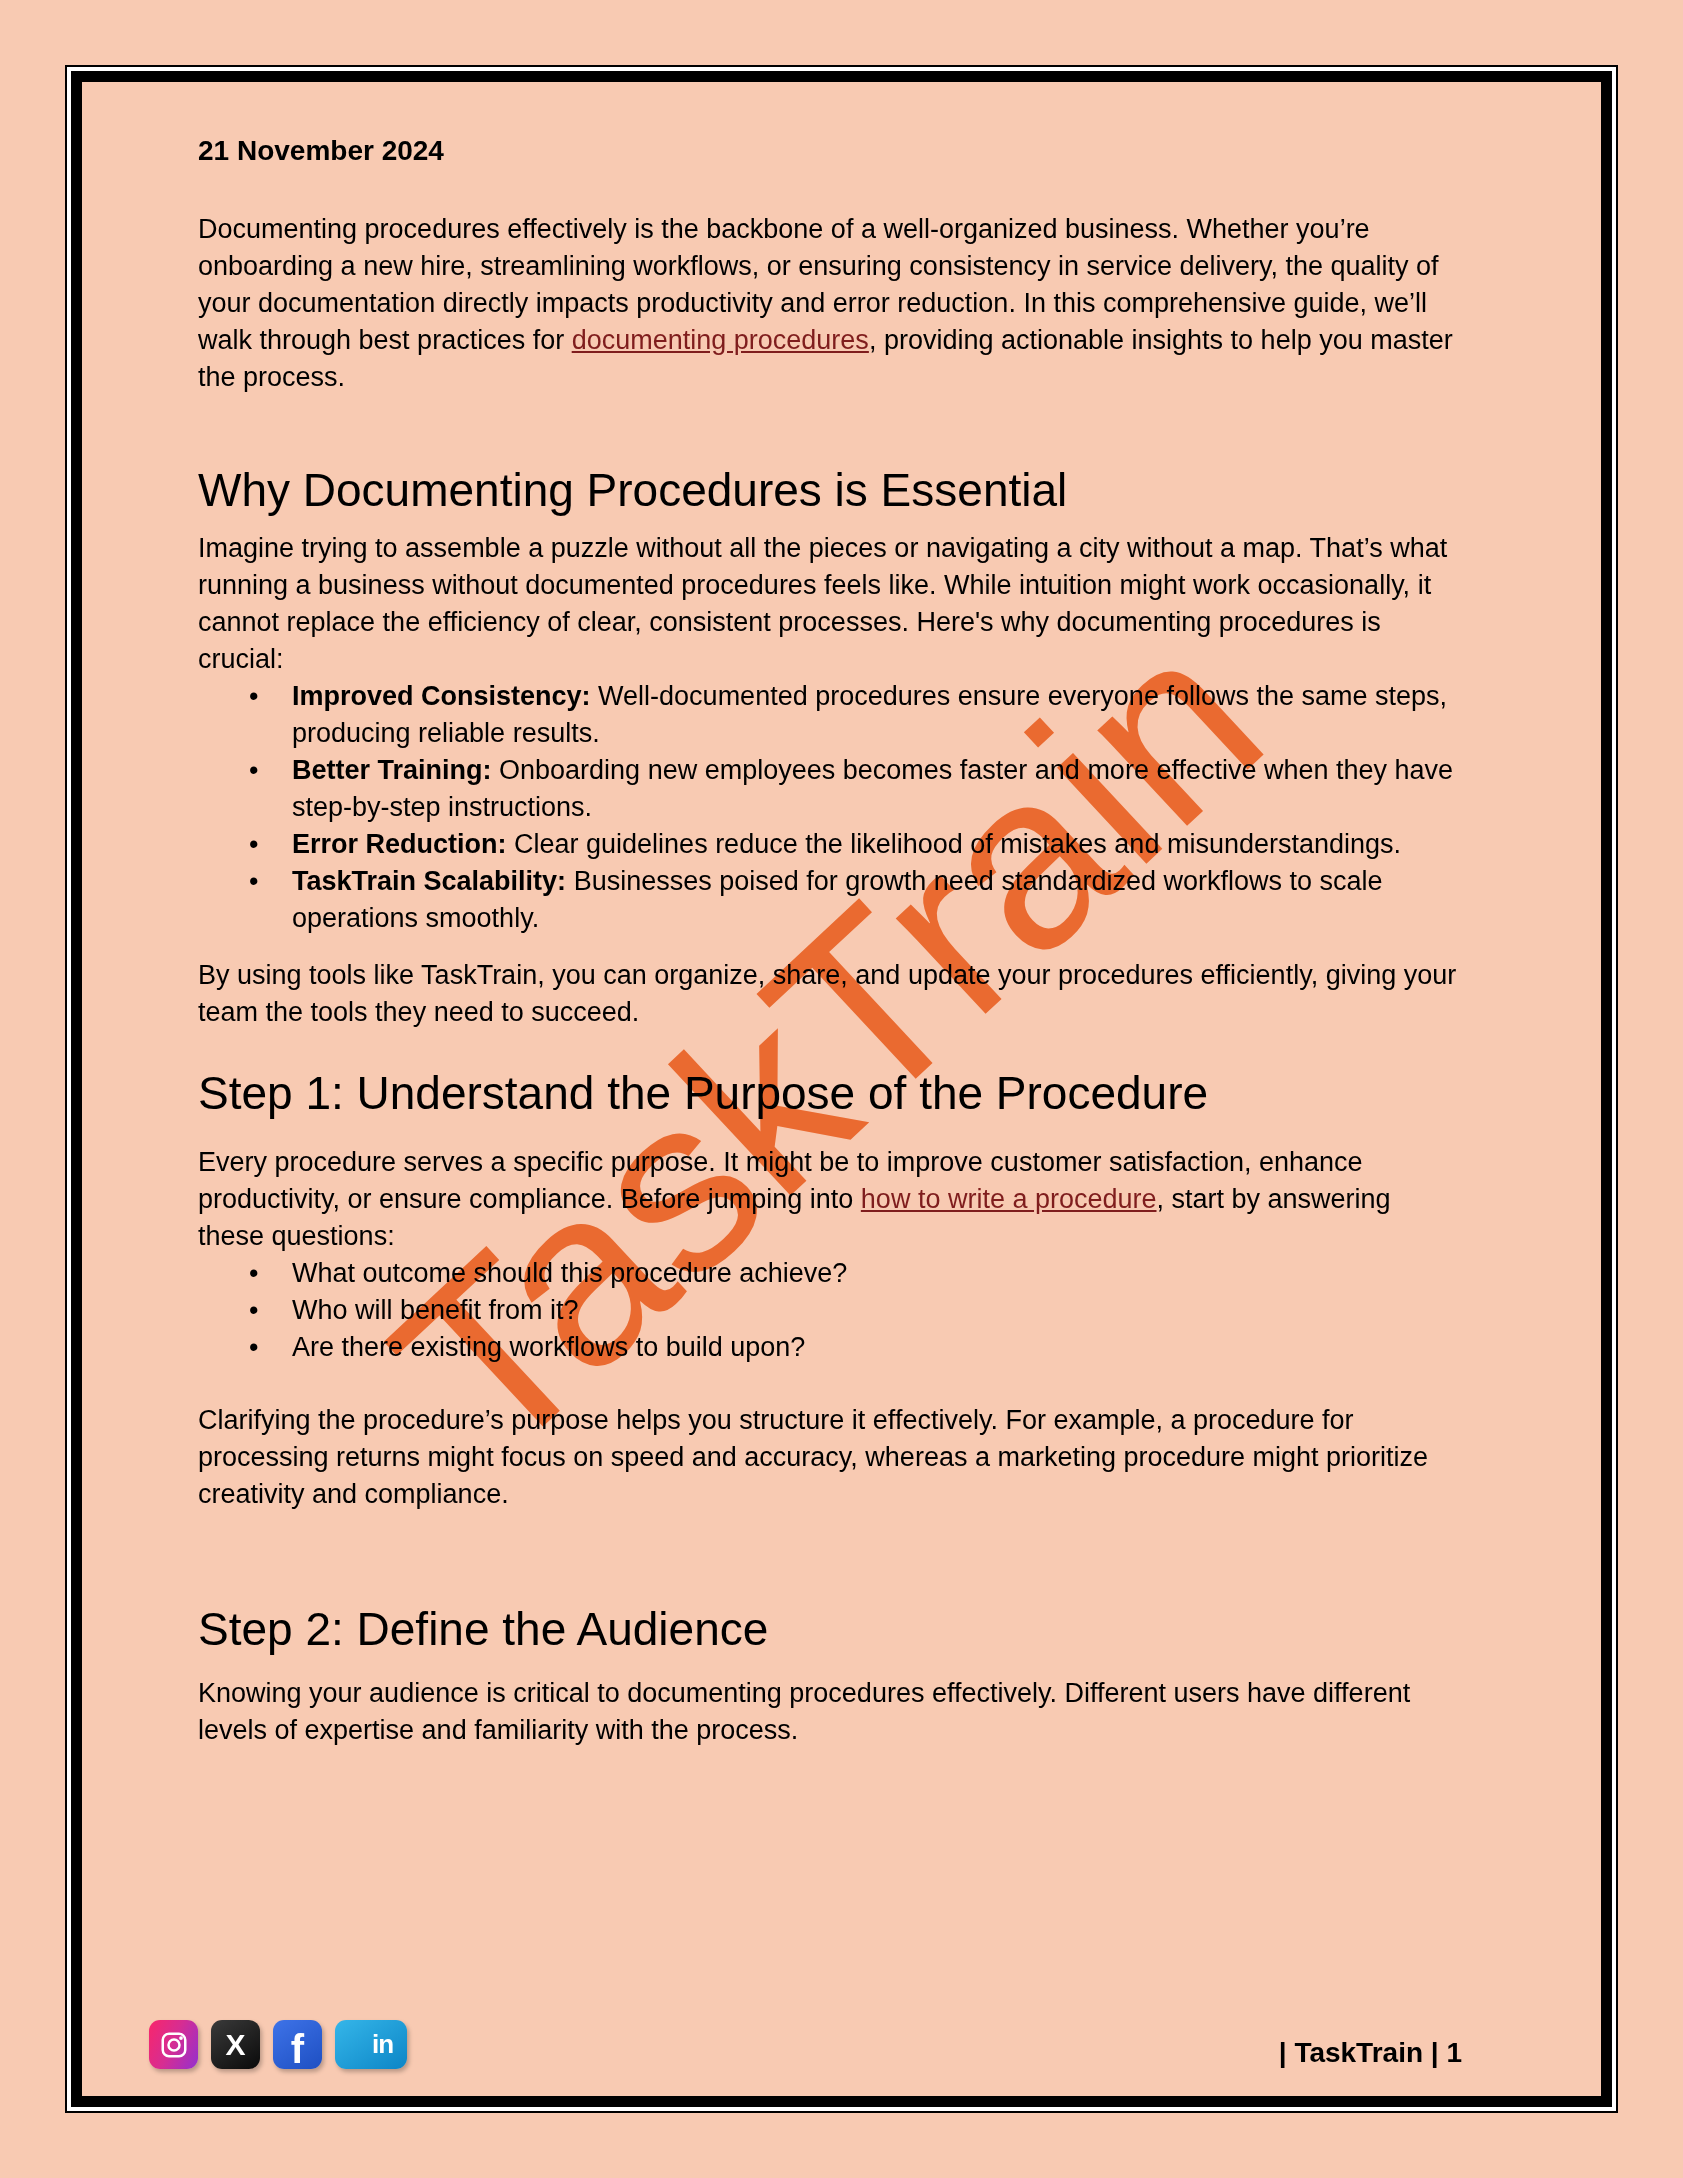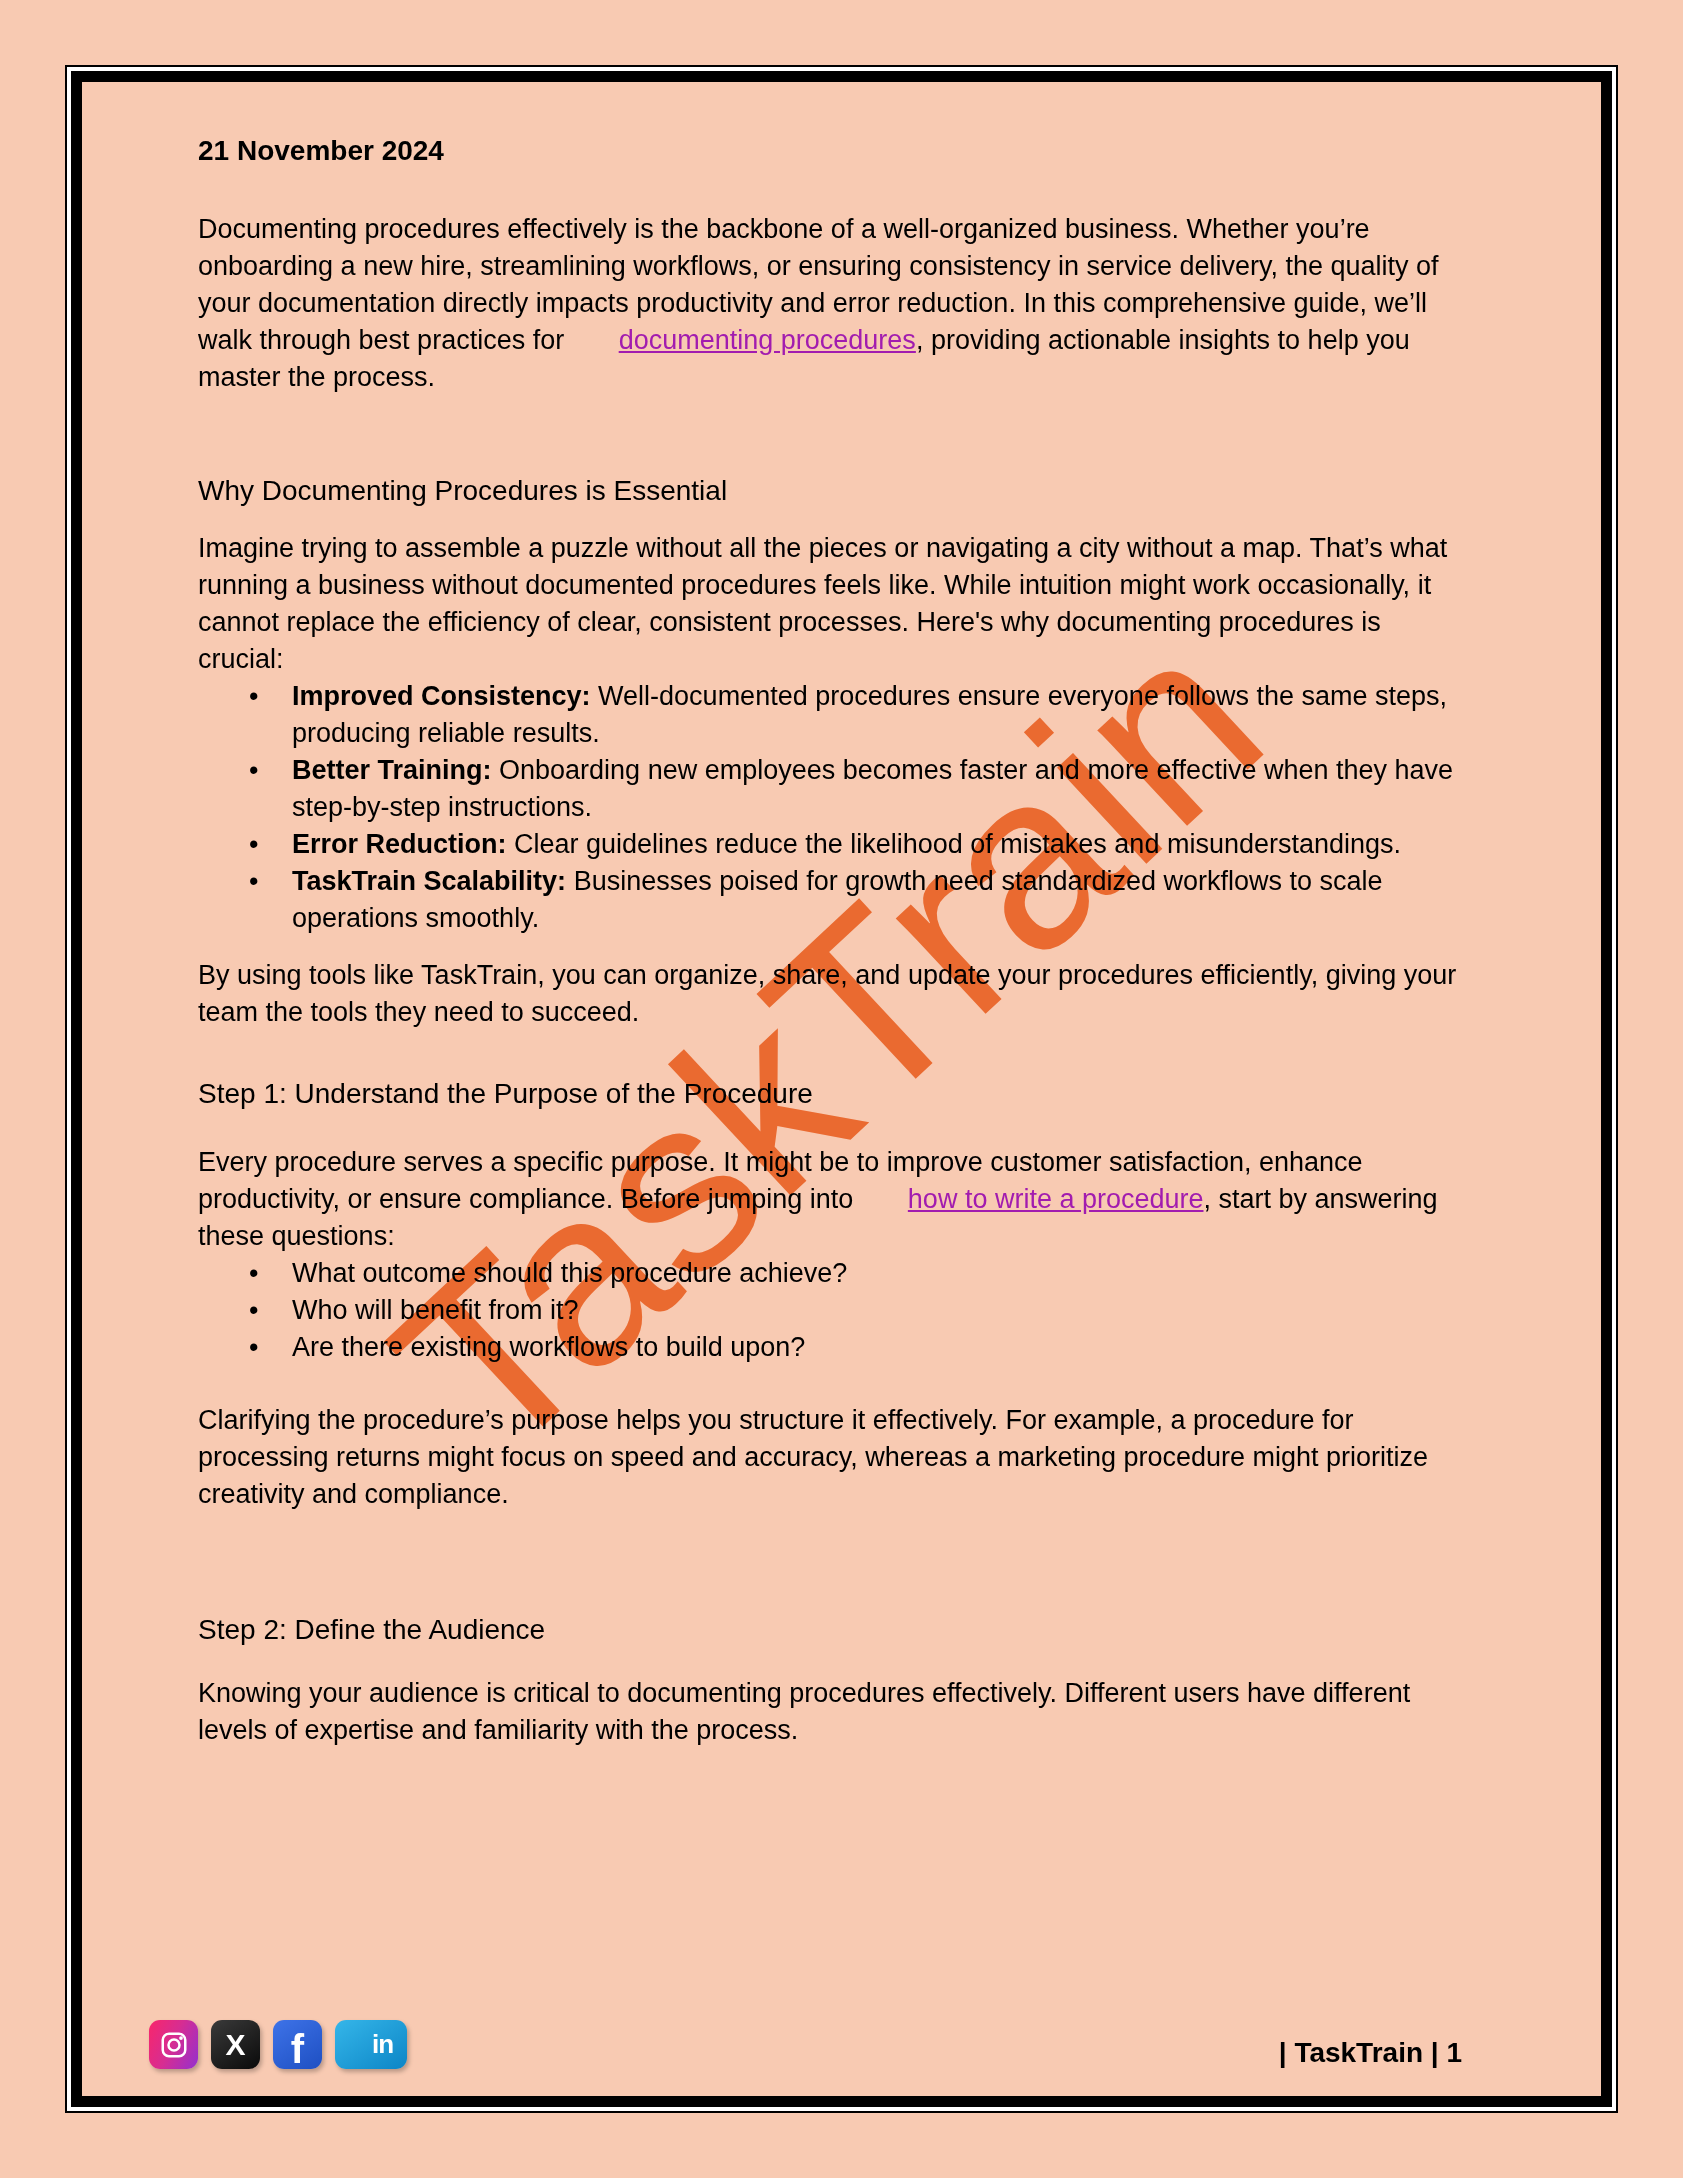--- a/index.html
+++ b/index.html
@@ -40,23 +40,23 @@
     line-height:37px;
   }
   .date{
     text-align:left;
     font-weight:bold;
     font-size:28px;
     line-height:33px;
     margin:0 0 44px 0;
   }
   p{margin:0;}
-  a.doc-link{color:#a21caf;text-decoration:underline;cursor:pointer;margin-left:47px;}
+  a.doc-link{color:#7f1d1d;text-decoration:underline;cursor:pointer;}
   h1{
-    font-size:28px;
+    font-size:46px;
     font-weight:normal;
     line-height:51px;
     margin:0;
   }
   .h-why{margin-top:69px;}
   .p-why{margin-top:14px;}
   ul.bullets{
     list-style:none;
     margin:0;padding:0;
   }

